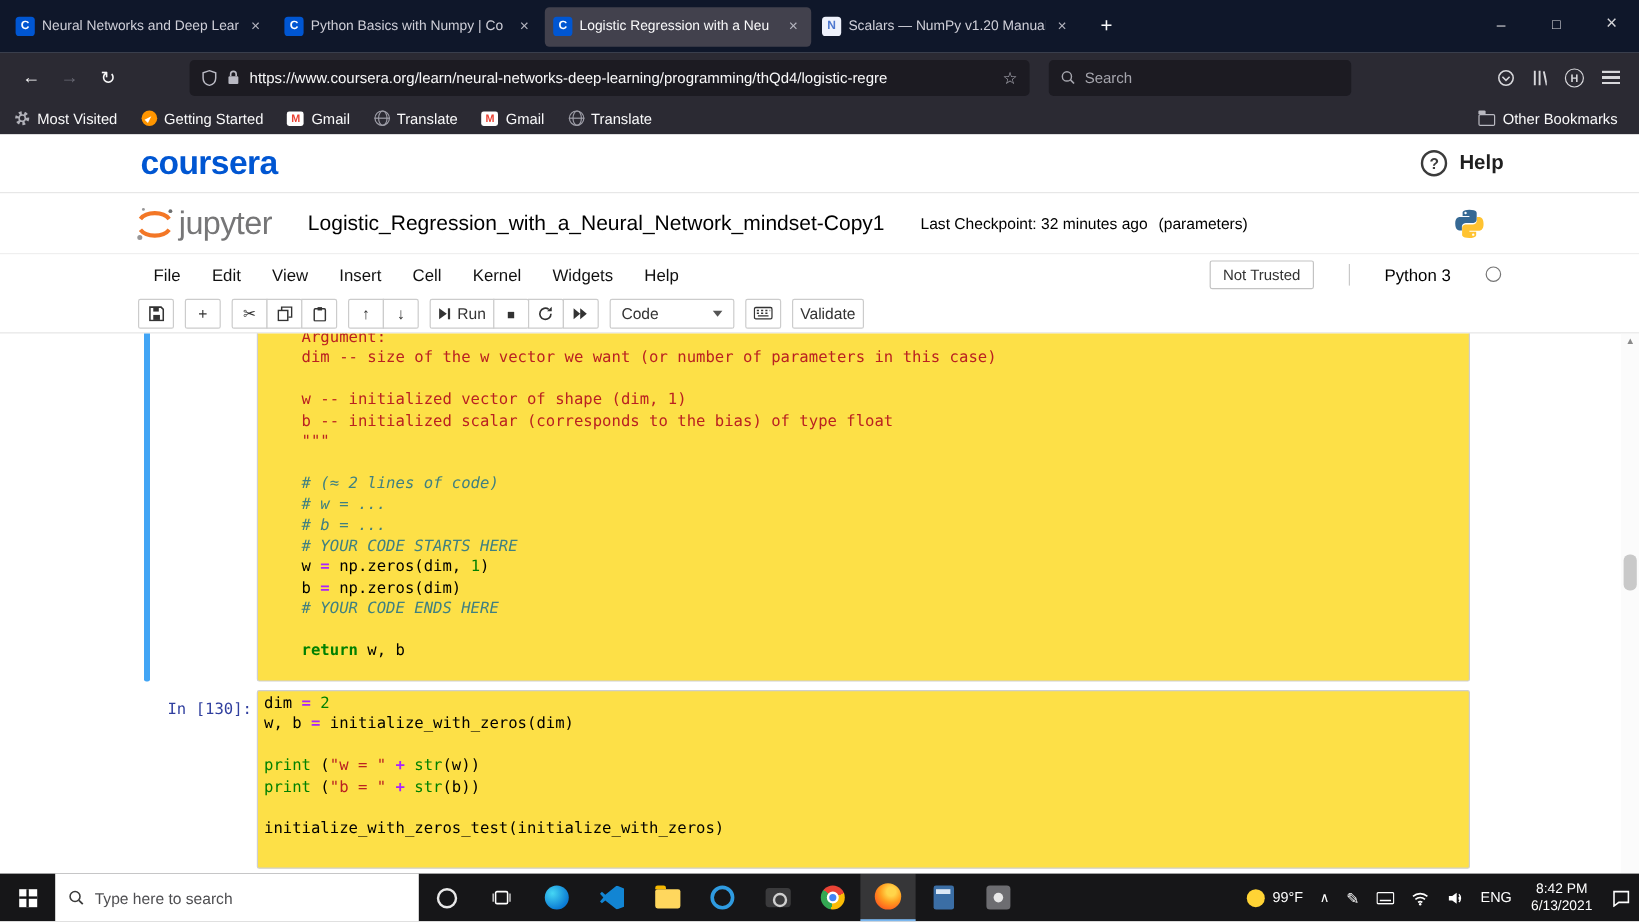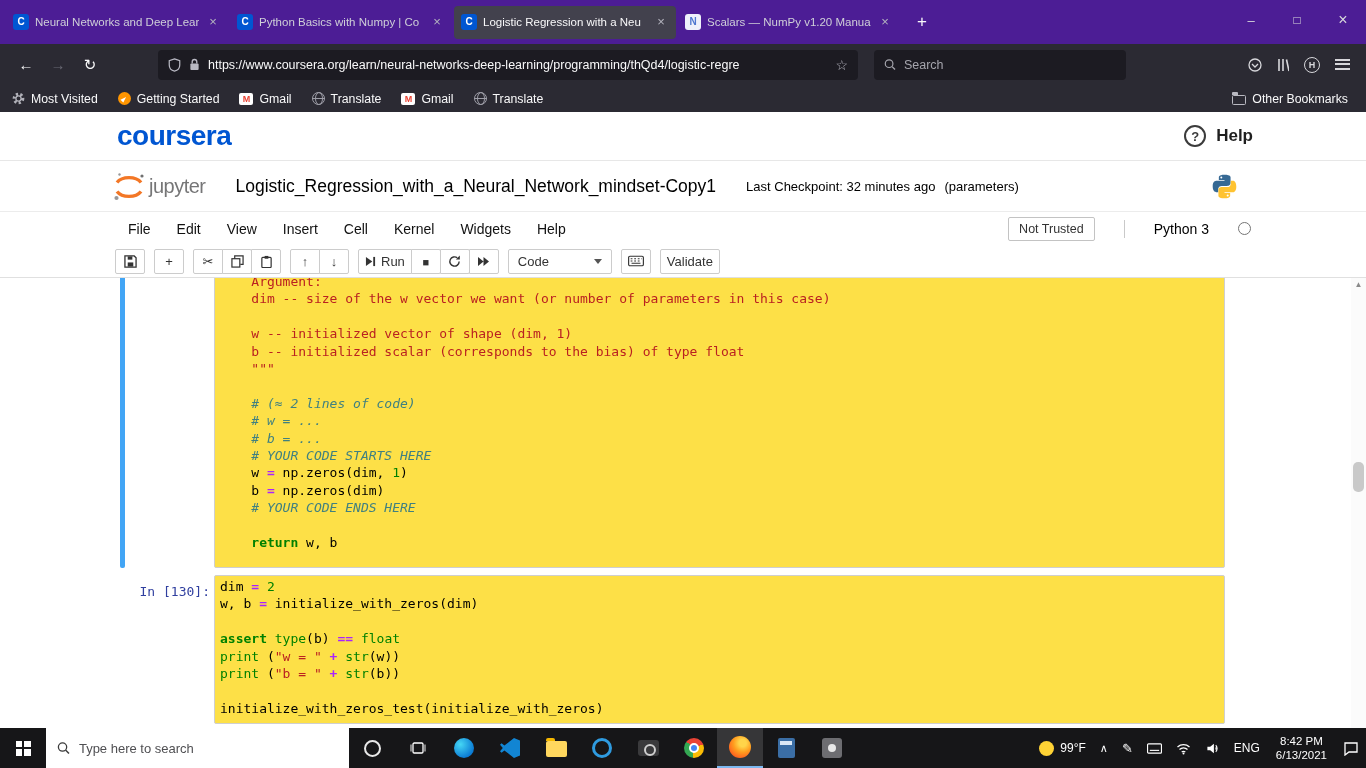--- a/index.html
+++ b/index.html
@@ -1,21 +1,21 @@
 <!DOCTYPE html>
 <html><head>
 <meta charset="utf-8">
 <style>
   * { box-sizing: border-box; margin: 0; padding: 0; }
   html,body { width:1366px; height:768px; overflow:hidden; }
   body { font-family:"Liberation Sans", sans-serif; }
   .screen { position:relative; width:1366px; height:768px; background:#fff; overflow:hidden; }
 
   
-  #titlebar { position:absolute; left:0; top:0; width:1366px; height:44px; background:#4c1d95; display:flex; align-items:center; }
+  #titlebar { position:absolute; left:0; top:0; width:1366px; height:44px; background:#0f172a; display:flex; align-items:center; }
   .tabs { display:flex; align-items:center; padding-left:6px; height:44px; }
   .tab { width:222px; height:33px; margin-right:2px; border-radius:4px; display:flex; align-items:center; padding:0 7px; color:#cfcfd8; font-size:11.5px; }
   .tab.active { background:#42414D; color:#F9F9FA; }
   .tab-title { flex:1; white-space:nowrap; overflow:hidden; margin:0 6px; }
   .tab-close { width:16px; height:16px; line-height:16px; text-align:center; color:#b5b5bf; font-size:13px; border-radius:3px; }
   .tab-close::before { content:"\00D7"; }
   .fav { width:16px; height:16px; border-radius:3px; font-weight:bold; font-size:10px; line-height:16px; text-align:center; flex:none; }
   .fav-coursera { background:#0056D2; color:#fff; } .fav-coursera::before{ content:"C"; }
   .fav-numpy { background:#eef1fb; color:#4d77cf; } .fav-numpy::before{ content:"N"; }
   .newtab { width:28px; height:28px; margin-left:6px; color:#F9F9FA; font-size:17px; display:flex; align-items:center; justify-content:center; border-radius:4px; }
@@ -57,21 +57,21 @@
   
   #coursera-header { position:absolute; left:0; top:112px; width:1366px; height:49px; background:#fff; border-bottom:1px solid #e7e7e7; display:flex; align-items:center; padding:0 113px 0 117px; }
   .coursera-logo { color:#0056D2; font-size:28px; font-weight:bold; letter-spacing:-0.5px; }
   .help-group { margin-left:auto; display:flex; align-items:center; gap:10px; }
   .help-circle { width:22px; height:22px; border-radius:50%; border:2px solid #3b3b3b; color:#3b3b3b; font-size:13px; font-weight:bold; display:flex; align-items:center; justify-content:center; }
   .help-circle::before{ content:"?"; }
   .help-label { font-size:17px; font-weight:bold; color:#1f1f1f; }
 
   
   #jupyter-header { position:absolute; left:0; top:162px; width:1366px; height:50px; background:#fff; border-bottom:1px solid #ececec; display:flex; align-items:center; padding:0 128px 0 112px; }
-  .jp-wordmark { font-size:20px; color:#767677; margin-left:3px; letter-spacing:-0.5px; }
+  .jp-wordmark { font-size:27px; color:#767677; margin-left:3px; letter-spacing:-0.5px; }
   .nb-title { margin-left:30px; font-size:17.5px; color:#000; }
   .nb-checkpoint { margin-left:30px; font-size:13px; color:#000; }
   .nb-autosaved { margin-left:9px; font-size:13px; color:#000; }
   .py-logo { margin-left:auto; }
 
   
   #menubar { position:absolute; left:0; top:212px; width:1366px; height:33px; background:#fff; display:flex; align-items:center; padding:0 115px; }
   .menu-item { padding:6px 13px; font-size:14px; color:#111; }
   .menu-right { margin-left:auto; display:flex; align-items:center; gap:29px; }
   .trust-btn { border:1px solid #c3c3c3; border-radius:2px; padding:4px 10px; font-size:12.5px; color:#333; background:#fff; }
@@ -399,21 +399,20 @@
         <div class="code-line"><span class="tok-pln">    b </span><span class="tok-op">=</span><span class="tok-pln"> np.zeros(dim)</span></div>
         <div class="code-line"><span class="tok-cmt">    # YOUR CODE ENDS HERE</span></div>
         <div class="code-line">&nbsp;</div>
         <div class="code-line"><span class="tok-pln">    </span><span class="tok-kw">return</span><span class="tok-pln"> w, b</span></div>
       </div>
     <div class="prompt code" id="cell2-prompt">In [130]:</div>
     <div class="cell-box code" id="cell2-box">
         <div class="code-line"><span class="tok-pln">dim </span><span class="tok-op">=</span><span class="tok-pln"> </span><span class="tok-num">2</span></div>
         <div class="code-line"><span class="tok-pln">w, b </span><span class="tok-op">=</span><span class="tok-pln"> initialize_with_zeros(dim)</span></div>
         <div class="code-line">&nbsp;</div>
-        <div class="code-line"><span class="tok-kw">assert</span><span class="tok-pln"> </span><span class="tok-bi">type</span><span class="tok-pln">(b) </span><span class="tok-op">==</span><span class="tok-pln"> </span><span class="tok-bi">float</span></div>
         <div class="code-line"><span class="tok-bi">print</span><span class="tok-pln"> (</span><span class="tok-str">"w = "</span><span class="tok-pln"> </span><span class="tok-op">+</span><span class="tok-pln"> </span><span class="tok-bi">str</span><span class="tok-pln">(w))</span></div>
         <div class="code-line"><span class="tok-bi">print</span><span class="tok-pln"> (</span><span class="tok-str">"b = "</span><span class="tok-pln"> </span><span class="tok-op">+</span><span class="tok-pln"> </span><span class="tok-bi">str</span><span class="tok-pln">(b))</span></div>
         <div class="code-line">&nbsp;</div>
         <div class="code-line"><span class="tok-pln">initialize_with_zeros_test(initialize_with_zeros)</span></div>
       </div>
     <div class="scrollbar">
       <div class="sb-up"></div>
       <div class="sb-thumb"></div>
     </div>
   </div>

